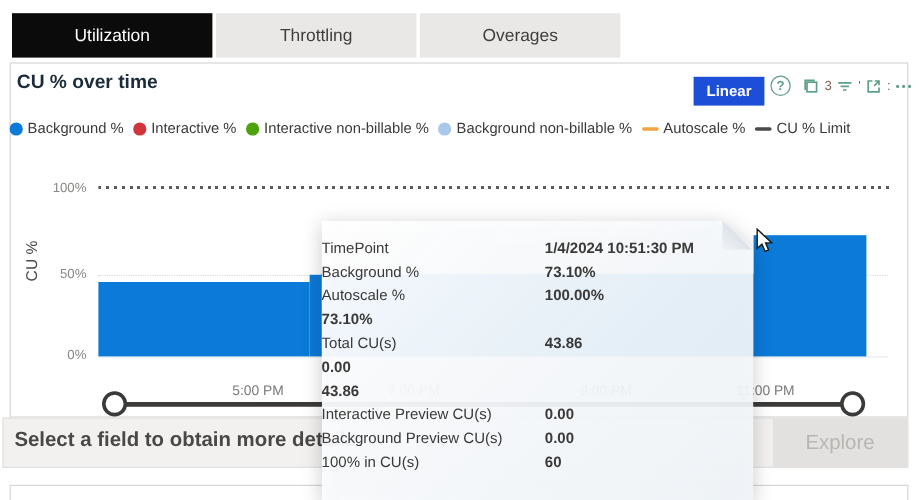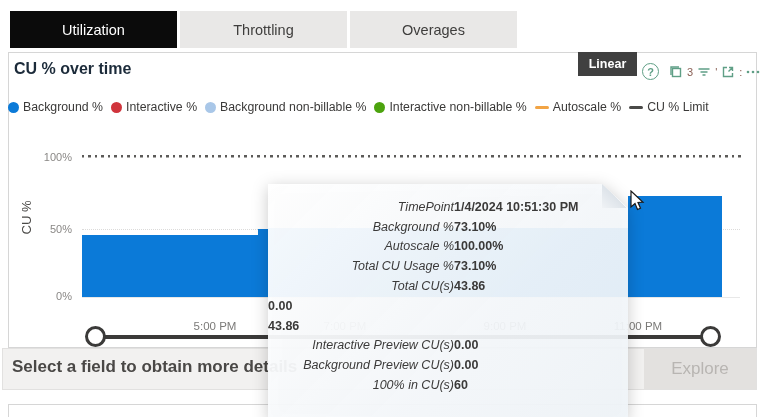--- a/index.html
+++ b/index.html
@@ -10,21 +10,21 @@
   .tab { position:absolute; top:11px; height:37px; width:167px; display:flex; align-items:center; justify-content:center;
          font-size:14.5px; color:#3f3e3d; background:#e9e8e7; cursor:pointer; }
   .tab.active { background:#0b0b0b; color:#ffffff;text-align:center; }
   .tab.t1 { left:10px; } .tab.t2 { left:180px; } .tab.t3 { left:350px; }
 
   
   .card { position:absolute; left:8px; top:52px; width:749px; height:296px; background:#fff; border:1px solid #d6d6d6; }
 
   .title { position:absolute; left:14px; top:60px; font-size:16px; font-weight:bold; color:#1c2b3a; }
 
-  .linear-btn { position:absolute; left:578px; top:52px; width:59px; height:24px; background:#404040; color:#fff;
+  .linear-btn { position:absolute; left:578px; top:64px; width:59px; height:24px; background:#1d4ed8; color:#fff;
                 font-size:12.5px; font-weight:bold; display:flex; align-items:center; justify-content:center; cursor:pointer; }
   .help { position:absolute; left:642px; top:63px; width:17px; height:17px; border:1.6px solid #5f9f86; border-radius:50%;
           color:#5f9f86; font-size:11px; font-weight:bold; display:flex; align-items:center; justify-content:center; cursor:pointer; }
 
   .hdr-icons { position:absolute; left:668px; top:62px; height:20px; display:flex; align-items:center; gap:3px; }
   .hdr-icons svg { display:block; cursor:pointer; }
   .frag { font-size:11px; color:#8a6055; line-height:20px; }
 
   
   .legend { position:absolute; left:8px; top:100px; width:750px; display:flex; align-items:center; gap:8px; }
@@ -59,21 +59,21 @@
 
   
   .tooltip-wrap { position:absolute; left:268px; top:184px; filter:drop-shadow(0 3px 8px rgba(0,0,0,0.22)); }
   .tooltip { position:relative; width:360px; height:236px;
              background:linear-gradient(135deg, rgba(255,255,255,0.96) 0%, rgba(246,249,252,0.93) 60%, rgba(240,245,249,0.93) 100%);
              clip-path:polygon(0 0, calc(100% - 26px) 0, 100% 24px, 100% 100%, 0 100%);
              padding-top:13px; }
   .fold { position:absolute; right:0; top:0; width:26px; height:24px;
           background:linear-gradient(225deg, transparent 50%, #dde3e9 51%, #f0f3f6 100%); }
   .trow { display:flex; height:19.8px; align-items:center; font-size:12.5px; color:#3b3a39; }
-  .trow .tl { width:186px; text-align:right;font-style:italic; }
+  .trow .tl { width:186px; text-align:left; }
   .trow .tv { font-weight:600; }
 
   
   .cursor { position:absolute; left:630px; top:190px; z-index:50; }
 </style>
 </head>
 <body>
 
 <div class="screen">
 
@@ -121,26 +121,26 @@
   <div class="legend">
     <span class="leg-item">
       <span class="dot" style="background-color: rgb(11, 122, 216);"></span>
       <span class="lbl">Background %</span>
     </span>
     <span class="leg-item">
       <span class="dot" style="background-color: rgb(208, 52, 60);"></span>
       <span class="lbl">Interactive %</span>
     </span>
     <span class="leg-item">
+      <span class="dot" style="background-color: rgb(76, 163, 14);"></span>
+      <span class="lbl">Interactive non-billable %</span>
+    </span>
+    <span class="leg-item">
       <span class="dot" style="background-color: rgb(169, 199, 232);"></span>
       <span class="lbl">Background non-billable %</span>
-    </span>
-    <span class="leg-item">
-      <span class="dot" style="background-color: rgb(76, 163, 14);"></span>
-      <span class="lbl">Interactive non-billable %</span>
     </span>
     <span class="leg-item">
       <span class="dash" style="background-color: rgb(242, 164, 68);"></span>
       <span class="lbl">Autoscale %</span>
     </span>
     <span class="leg-item">
       <span class="dash" style="background-color: rgb(74, 74, 72);"></span>
       <span class="lbl">CU % Limit</span>
     </span>
   </div>
@@ -186,21 +186,20 @@
         </div>
       <div class="trow">
           <span class="tl">Background %</span>
           <span class="tv">73.10%</span>
         </div>
       <div class="trow">
           <span class="tl">Autoscale %</span>
           <span class="tv">100.00%</span>
         </div>
       <div class="trow">
-          <span class="tl">Total CU Usage %</span>
           <span class="tv">73.10%</span>
         </div>
       <div class="trow">
           <span class="tl">Total CU(s)</span>
           <span class="tv">43.86</span>
         </div>
       <div class="trow">
           <span class="tv">0.00</span>
         </div>
       <div class="trow">

